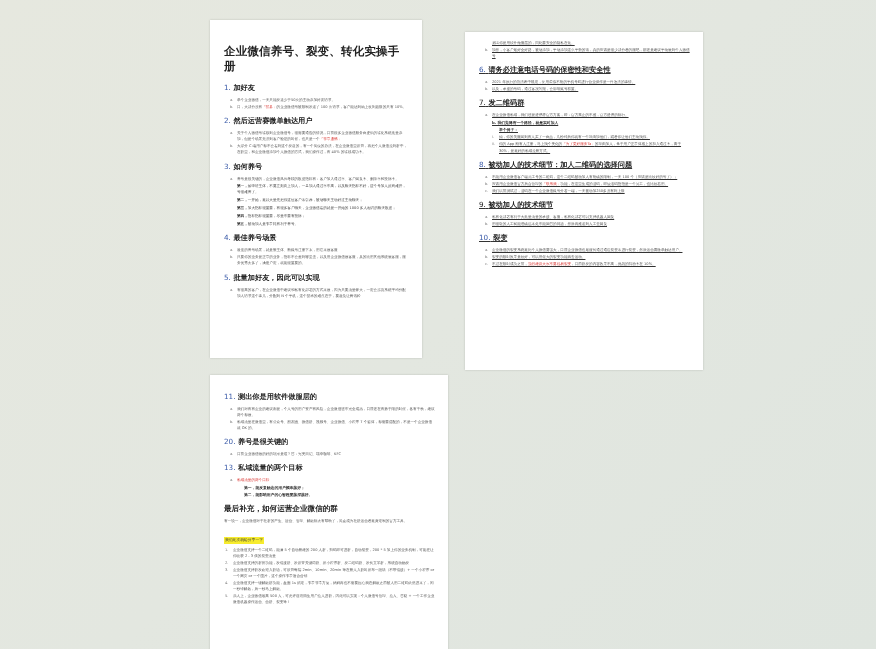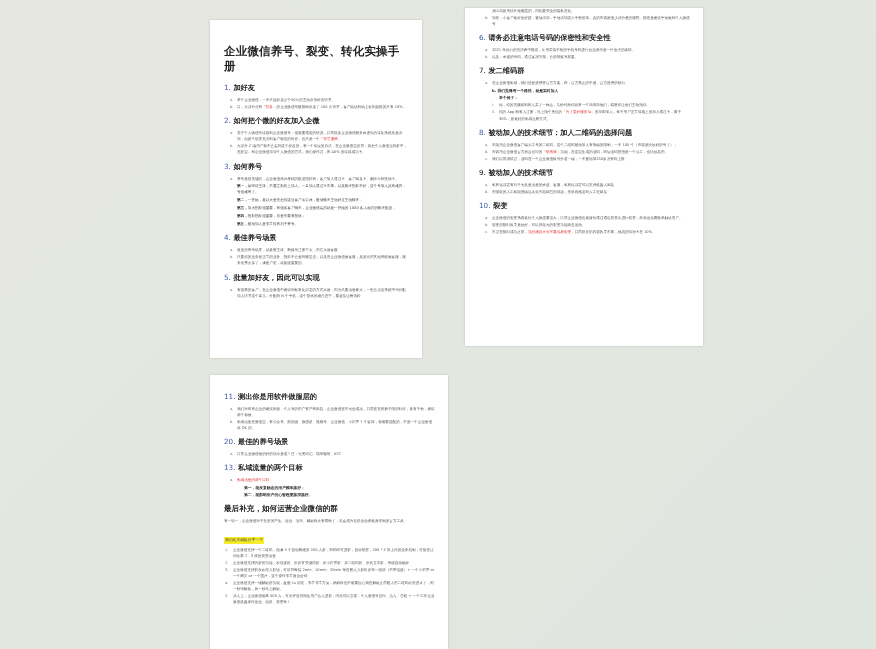--- a/index.html
+++ b/index.html
@@ -11,21 +11,21 @@
     color: #333;
   }
   .page {
     position: absolute;
     background: #fff;
     box-shadow: 0 0 2px rgba(0,0,0,0.18);
     padding: 16px 13px 10px 14px;
     overflow: hidden;
   }
   #page1 { left: 210px; top: 20px; width: 212px; height: 338px; }
-  #page2 { left: 465px; top: 8px; width: 238px; height: 338px; padding-top: 0; }
+  #page2 { left: 465px; top: 32px; width: 238px; height: 338px; padding-top: 8px; text-decoration: underline; }
   #page3 { left: 210px; top: 375px; width: 238px; height: 290px; padding-top: 11px; }
 
   .doc-title { font-size: 11.5px; font-weight: bold; color: #222; margin: 8px 0 9px 0; letter-spacing: 0.2px; }
   .h2 { font-size: 7.2px; font-weight: bold; color: #222; margin: 6px 0 4px 0; }
   .h2 .num { color: #3a5aa8; font-weight: normal; }
   .h2.plain .num { color: #222; }
   .h2.big { font-size: 7.6px; }
   .item { font-size: 3.6px; line-height: 6.1px; color: #555; padding-left: 13px; position: relative; margin-bottom: 1px; }
   .item .marker { position: absolute; left: 6px; top: 0; color: #777; }
   .sub { font-size: 3.6px; line-height: 6.1px; color: #444; padding-left: 13px; margin: 1px 0 2px 0; }
@@ -43,21 +43,21 @@
 </head>
 <body>
 
 <div class="page" id="page1">
   <div class="doc-title">企业微信养号、裂变、转化实操手册</div>
 
   <div class="h2"><span class="num">1.</span> <span>加好友</span></div>
   <div class="item"><span class="marker">a.</span><span>单个企业微信，一天只能发送少于50次的主动添加好友请求。</span></div>
   <div class="item"><span class="marker">b.</span><span>目，大部分没有</span><span class="red">「招募」</span><span>的企业微信号被限制发送了 100 次请求，客户能达到纳上收到题限的只有 10%。</span></div>
 
-  <div class="h2"><span class="num">2.</span> <span>如何把个微的好友加入企微</span></div>
+  <div class="h2"><span class="num">2.</span> <span>然后运营赛微单触达用户</span></div>
   <div class="item"><span class="marker">a.</span><span>关于个人微信号转移到企业微信号，很需要通告的情况，目前很多企业微信服务商提供的转化系统批量添加，但是个场景无法到客户验证的时候，也只是一个</span><span class="red">「非常遗憾」</span></div>
   <div class="item"><span class="marker">b.</span><span>大部分 C 端用户都不会看到这个发送的，有一个简便的办法，在企业微信里设置，再把个人微信拉到群中，在群里，和企业微信添加个人微信的方式，我们操作过，有 40% 的转移成功率。</span></div>
 
   <div class="h2"><span class="num">3.</span> <span>如何养号</span></div>
   <div class="item"><span class="marker">a.</span><span>养号是很关键的，企业微信风控考核的数据指标有：客户加入通过率、客户回复率、删除率和投诉率。</span></div>
   <div class="sub"><b>第一，</b><span>如申请主体，不要立刻向上加人，一旦加人通过率不高，以及聊天指标不好，这个号加人反而难开，号很难养了。</span></div>
   <div class="sub"><b>第二，</b><span>一开始，最以大量先把你这位客户来引荐，被动聊天主动好过主动聊天；</span></div>
   <div class="sub"><b>第三，</b><span>加大指标很重要，有很多客户聊天，企业微信看的就是一开始的 1000 多人相识的聊天数据；</span></div>
   <div class="sub"><b>第四，</b><span>指标指标很重要，尽量不要有投诉；</span></div>
   <div class="sub"><b>第五，</b><span>被动加人是非常耗有利于养号。</span></div>
@@ -98,21 +98,21 @@
   <div class="item"><span class="marker">a.</span><span>企业微信的裂变系统最比个人微信要强大，目前企业微信也最擅长通过通道裂变来进行裂变，然后运营赛微单触达用户。</span></div>
   <div class="item"><span class="marker">b.</span><span>裂变的限时效果是较好，可以用促大的裂变功能再去运动。</span></div>
   <div class="item"><span class="marker">c.</span><span>不过在限时成功之前，</span><span class="red">强烈建议大家不要轻易裂变</span><span>，目前群发的内容效果不高，挑战的抖粉率在 10%。</span></div>
 </div>
 
 <div class="page" id="page3">
   <div class="h2"><span class="num">11.</span> <span>测出你是用软件做服层的</span></div>
   <div class="item"><span class="marker">a.</span><span>我们对有有企业的建议都是，个人号的用户资产有风险，企业微信还不完全成熟，目前还在有勇于限的时候，各有千秋，建议两个都做。</span></div>
   <div class="item"><span class="marker">b.</span><span>私域流量在微信里，有公众号、朋友圈、微信群、视频号、企业微信、小程序 7 个窗体，都需要搭配的，不是一个企业微信就 OK 的。</span></div>
 
-  <div class="h2"><span class="num">20.</span> <span>最佳的养号场景</span></div>
+  <div class="h2"><span class="num">20.</span> <span>养号是很关键的</span></div>
   <div class="item"><span class="marker">a.</span><span>目前企业微信做的好的玩家是谁？答：完美日记、瑞幸咖啡、KFC</span></div>
 
   <div class="h2"><span class="num">13.</span> <span>私域流量的两个目标</span></div>
   <div class="item red"><span class="marker red">a.</span><span>私域流量的两个目标</span></div>
   <div class="bold-line indent">第一，能反复触达的用户频率越好；</div>
   <div class="bold-line indent">第二，能影响用户的心智程度越深越好。</div>
 
   <div class="h2 big">最后补充，如何运营企业微信的群</div>
   <div class="para">有一说一，企业微信对于社群的产生、运营、管理、解散都太有帮助了，简直成为社群运营者最身定制的官方工具。</div>
   <div class="highlight">我们此次就给分享一下</div>

